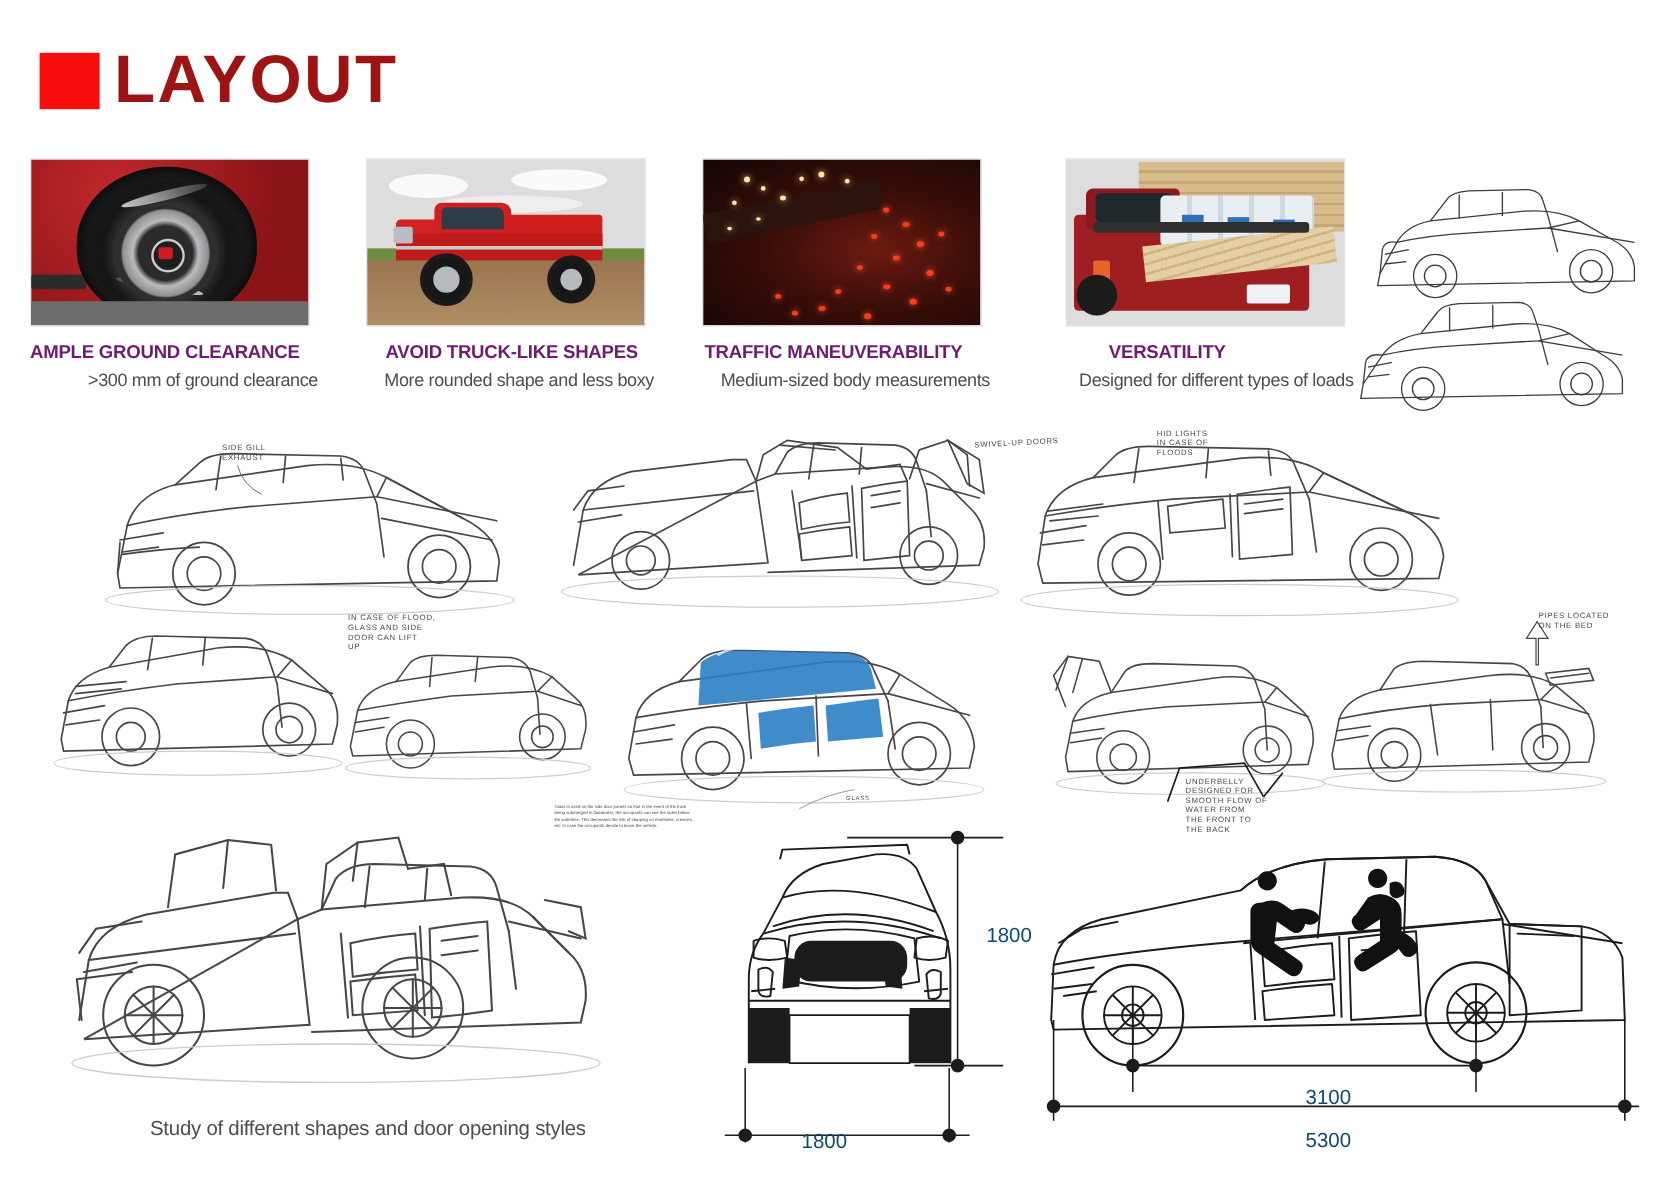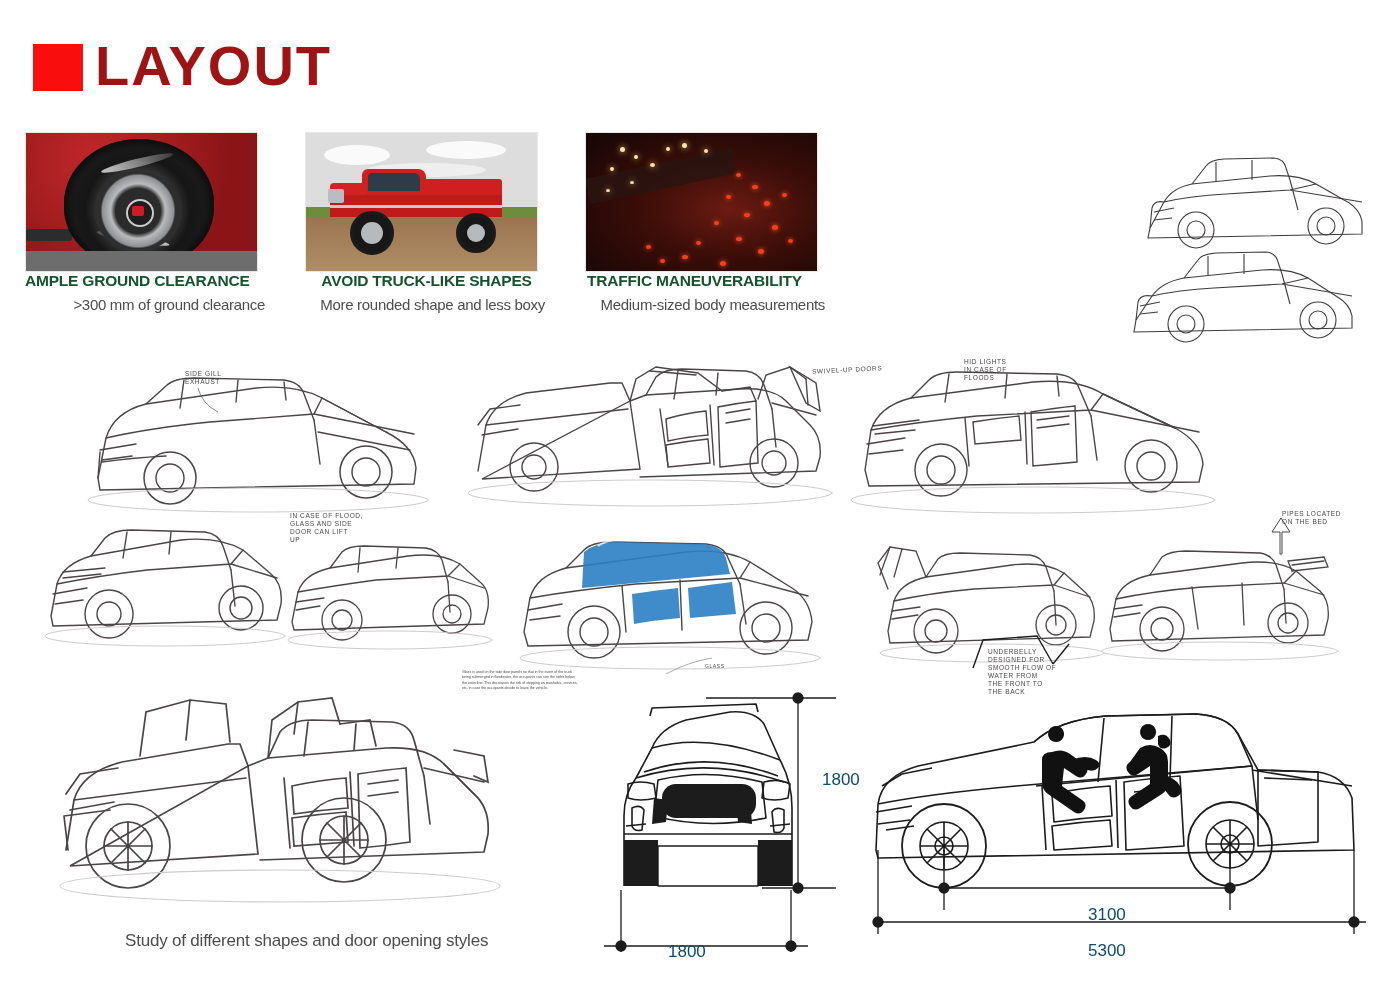--- a/index.html
+++ b/index.html
@@ -14,21 +14,21 @@
          letter-spacing:2px;color:#9e1313;line-height:60px;}
   .brand{position:absolute;right:30px;top:26px;width:165px;height:92px;}
   .brand svg{position:absolute;left:24px;top:0;}
   .brand .bn{position:absolute;left:0;top:70px;width:165px;text-align:center;
              font-size:12.5px;color:#58585a;letter-spacing:.2px;}
 
   
   .refs{position:absolute;left:0;top:132px;width:1400px;height:210px;}
   .ref{position:absolute;top:0;width:240px;}
   .ref .ph{width:231px;height:138px;border:1px solid #e7e7e7;overflow:hidden;position:relative;background:#ddd;}
-  .ref .h{font-size:15.5px;font-weight:bold;letter-spacing:-.2px;color:#14532d;white-space:nowrap;}
+  .ref .h{margin-top:13px;font-size:15.5px;font-weight:bold;letter-spacing:-.2px;color:#701a75;white-space:nowrap;}
   .ref .s{margin-top:6px;font-size:15px;color:#4d4d4d;letter-spacing:-.3px;white-space:nowrap;text-align:right;}
   .ref.c1{left:25px;} .ref.c2{left:305px;} .ref.c3{left:585px;} .ref.c4{left:888px;}
   .ref.c1 .h,.ref.c1 .s{margin-left:0;}
   .ref.c2 .h{margin-left:3px;text-align:center;} .ref.c2 .s{margin-left:0;}
   .ref.c3 .h{margin-left:2px;} .ref.c3 .s{margin-left:-14px;}
   .ref.c4 .h{margin-left:36px;} .ref.c4 .s{margin-left:-36px;}
 
   
   .ph>.lyr{position:absolute;}
   
@@ -190,20 +190,39 @@
         <span class="wl" style="left:80px;top:14px;width:4px;height:4px"></span>
         <span class="wl" style="left:96px;top:10px;width:5px;height:5px"></span>
         <span class="wl" style="left:118px;top:16px;width:4px;height:4px"></span>
         <span class="wl" style="left:44px;top:48px;width:4px;height:3px"></span>
         <span class="wl" style="left:20px;top:56px;width:4px;height:3px"></span>
       </div>
       <div class="h">TRAFFIC MANEUVERABILITY</div>
       <div class="s">Medium-sized  body measurements</div>
     </div>
 
+    <div class="ref c4">
+      <div class="ph p-load">
+        <div class="lyr wood"></div>
+        <div class="lyr truckb"></div>
+        <div class="lyr cabw"></div>
+          <div class="lyr glass"></div>
+        <div class="lyr bags"></div>
+        <div class="lyr lbl" style="left:96px;top:46px;width:18px;height:12px"></div>
+        <div class="lyr lbl" style="left:134px;top:48px;width:18px;height:12px"></div>
+        <div class="lyr lbl" style="left:172px;top:50px;width:18px;height:12px"></div>
+        <div class="lyr planks"></div>
+        <div class="lyr rail"></div>
+        <div class="lyr tl"></div>
+          <div class="lyr wh"></div>
+          <div class="lyr plate"></div>
+      </div>
+      <div class="h">VERSATILITY</div>
+      <div class="s">Designed for different types of loads</div>
+    </div>
   </div>
 
   <svg class="sk" style="left:1130px;top:150px;width:260px;height:190px">
     <g stroke="#3f3b3c" stroke-width="1.1" fill="none">
       <path d="M20,78 L34,52 Q42,38 62,34 L140,26 Q168,24 186,34 L214,50 Q230,58 232,72 L232,84 L18,88 Z"></path>
       <path d="M62,34 L76,16 Q80,10 94,9 L144,8 Q154,9 156,18 L160,30"></path>
       <path d="M86,12 L86,32 M122,10 L122,30"></path>
       <path d="M34,52 Q60,46 96,44 L160,40 L186,34"></path>
       <path d="M160,30 L168,60 M160,40 L232,52"></path>
       <circle cx="66" cy="80" r="18"></circle>

